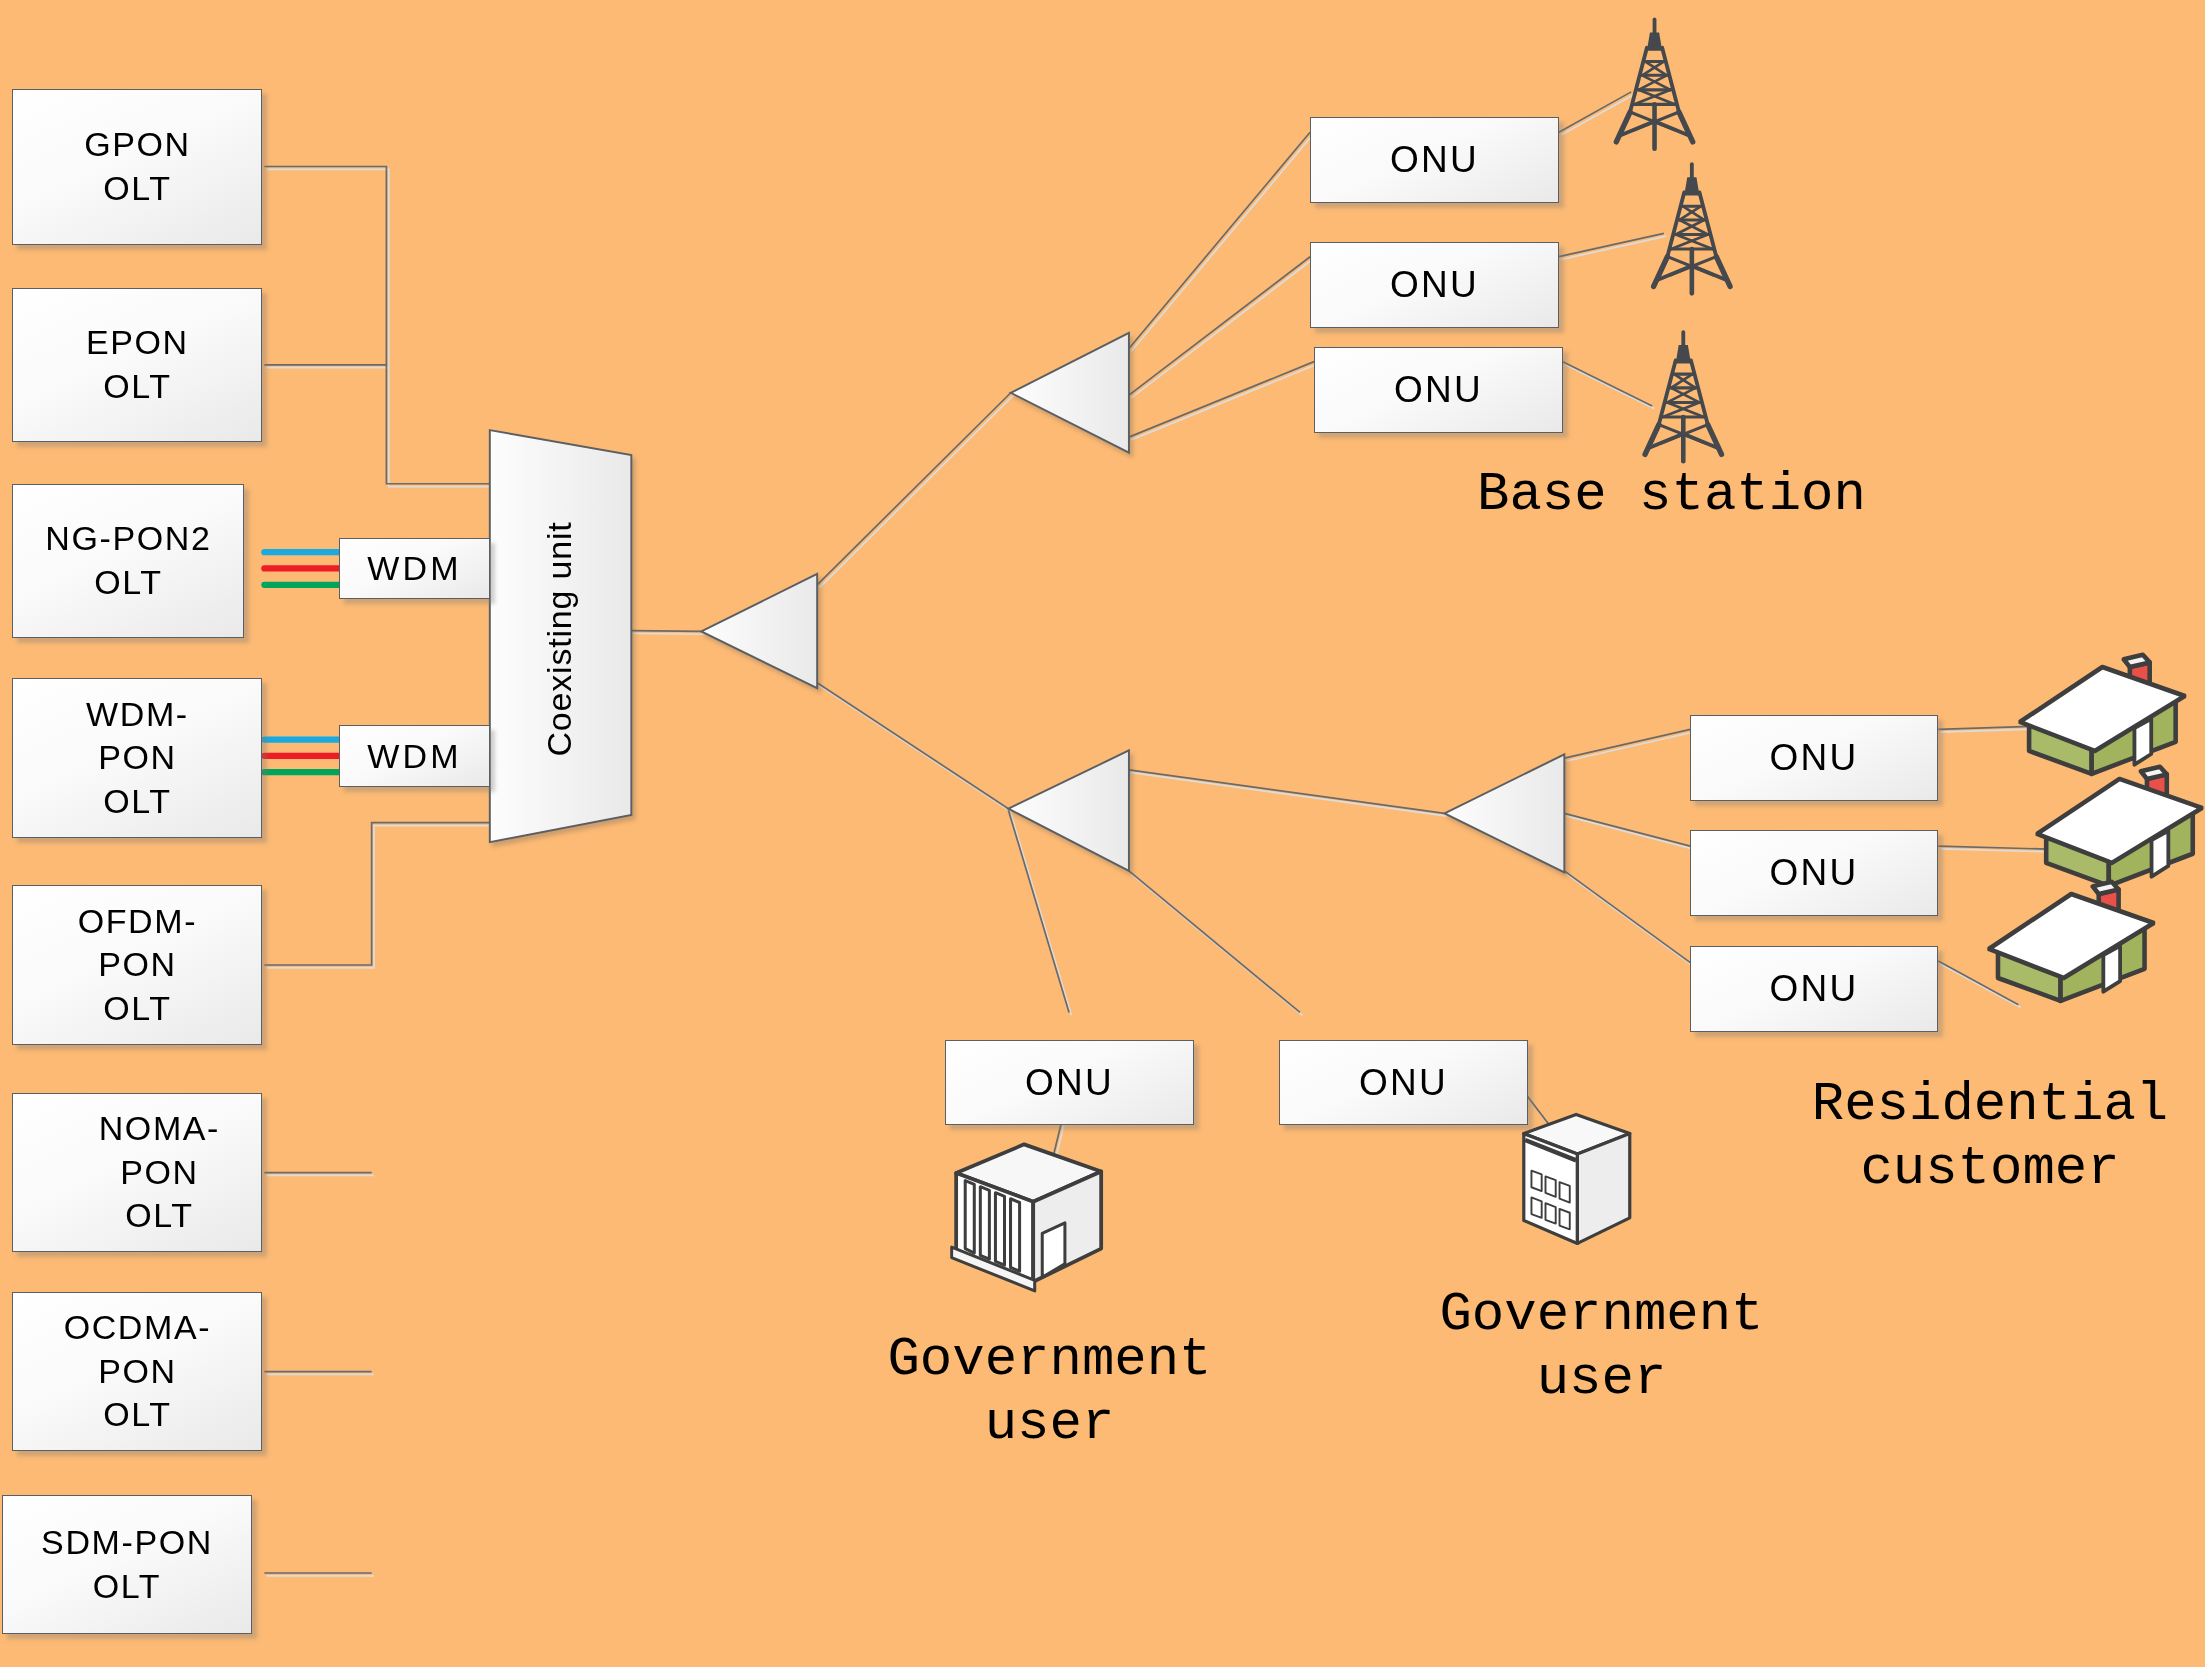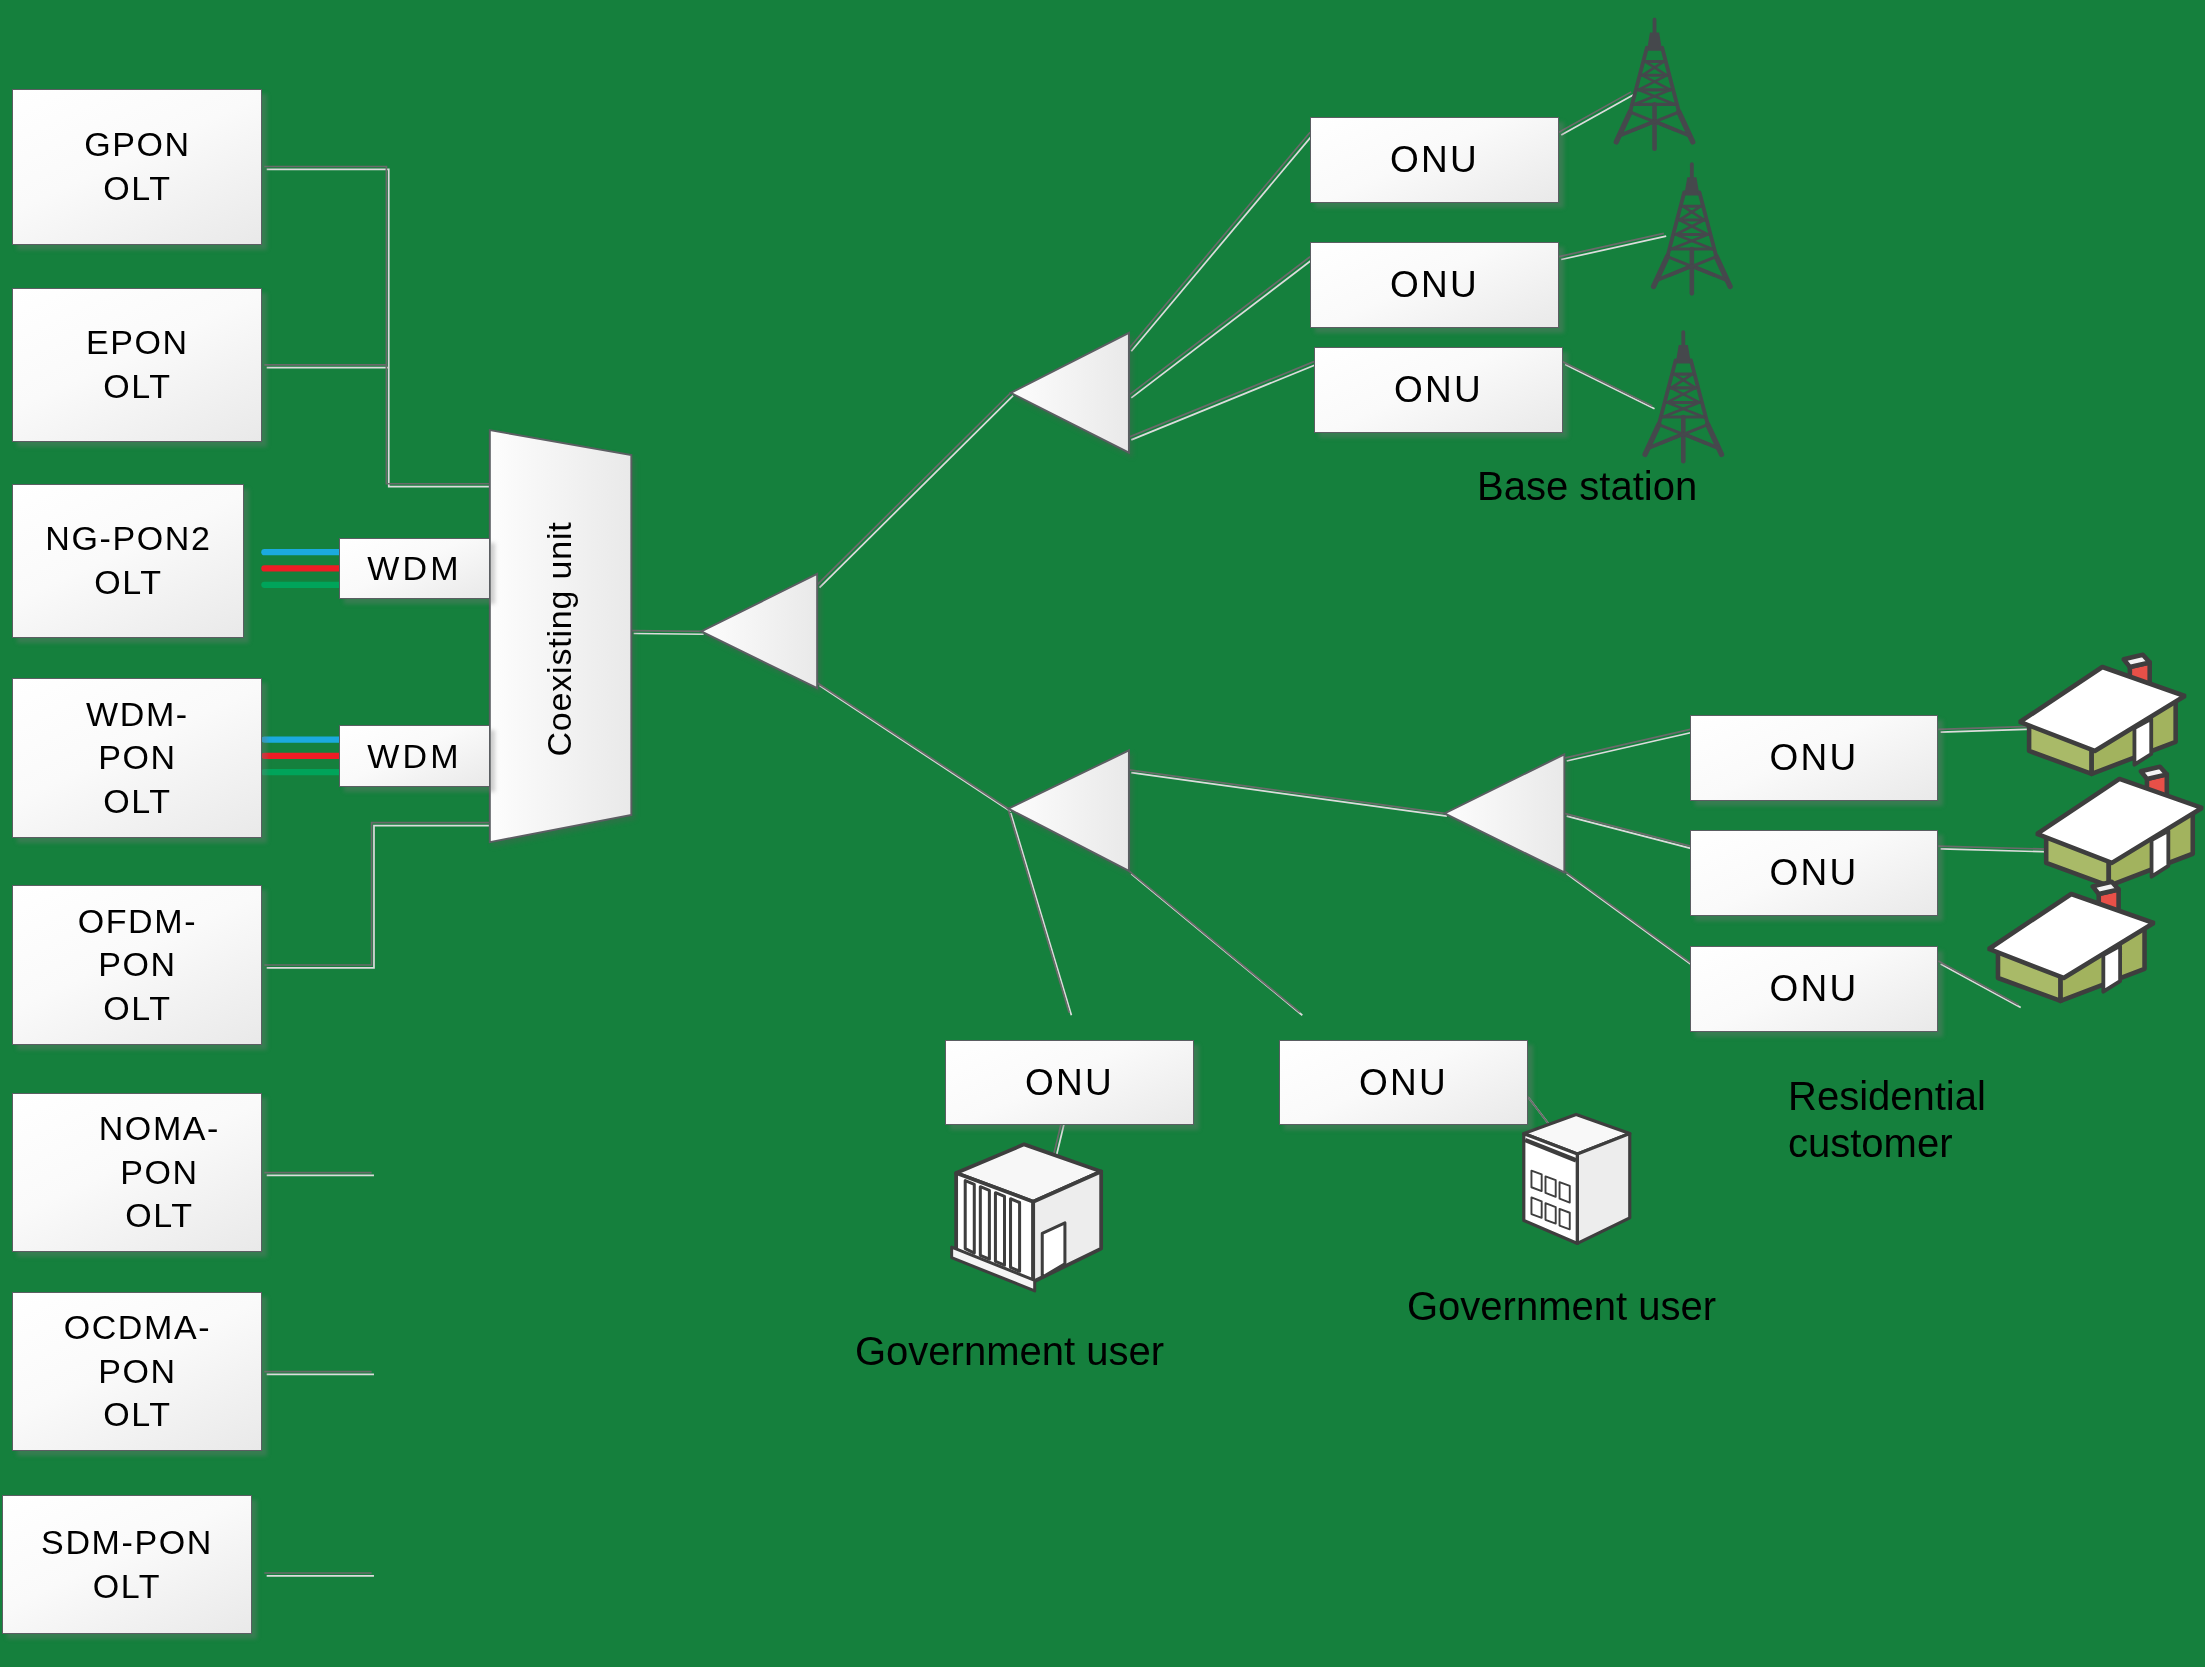--- a/index.html
+++ b/index.html
@@ -1,19 +1,19 @@
 <!DOCTYPE html>
 <html style="font-size:12.4px"><head>
 <meta charset="utf-8">
 <style>
   html,body{margin:0;padding:0;background:#ffffff;}
   .stage{
     position:relative;
     width:2205px;height:1668px;
-    background:#15803d;
+    background:#fdba74;
     font-family:"Liberation Sans", sans-serif;
     overflow:hidden;
   }
   svg.layer{position:absolute;left:0;top:0;width:2205px;height:1668px;}
   .shape{filter:drop-shadow(4px 5px 3px rgba(90,90,90,0.30));}
   .node{
     position:absolute;
     box-sizing:border-box;
     border:1.6px solid #5b5e62;
     background:linear-gradient(155deg,#ffffff 0%,#fafafa 45%,#e9e9e9 100%);
@@ -21,22 +21,23 @@
     display:flex;align-items:center;justify-content:center;
     text-align:center;color:#000;
     white-space:pre-line;
     z-index:2;
   }
   .olt{font-size:34px;line-height:1.28;letter-spacing:1.6px;}
   .wdm{font-size:34px;letter-spacing:3.1px;}
   .onu{font-size:37px;letter-spacing:2.3px;margin-top:28px;}
   .caption{
     position:absolute;z-index:2;color:#000;
-    font-size:40px;line-height:1.18;text-align:left;
+    font-size:54px;line-height:1.18;text-align:center;
     white-space:pre-line;
+    font-family:Liberation Mono, monospace;
   }
   .coexist-label{
     position:absolute;left:346px;top:614px;width:426px;height:50px;
     display:flex;align-items:center;justify-content:center;
     transform:rotate(-90deg);
     font-size:34px;color:#000;letter-spacing:0.8px;
     z-index:2;
   }
 </style>
 </head>

